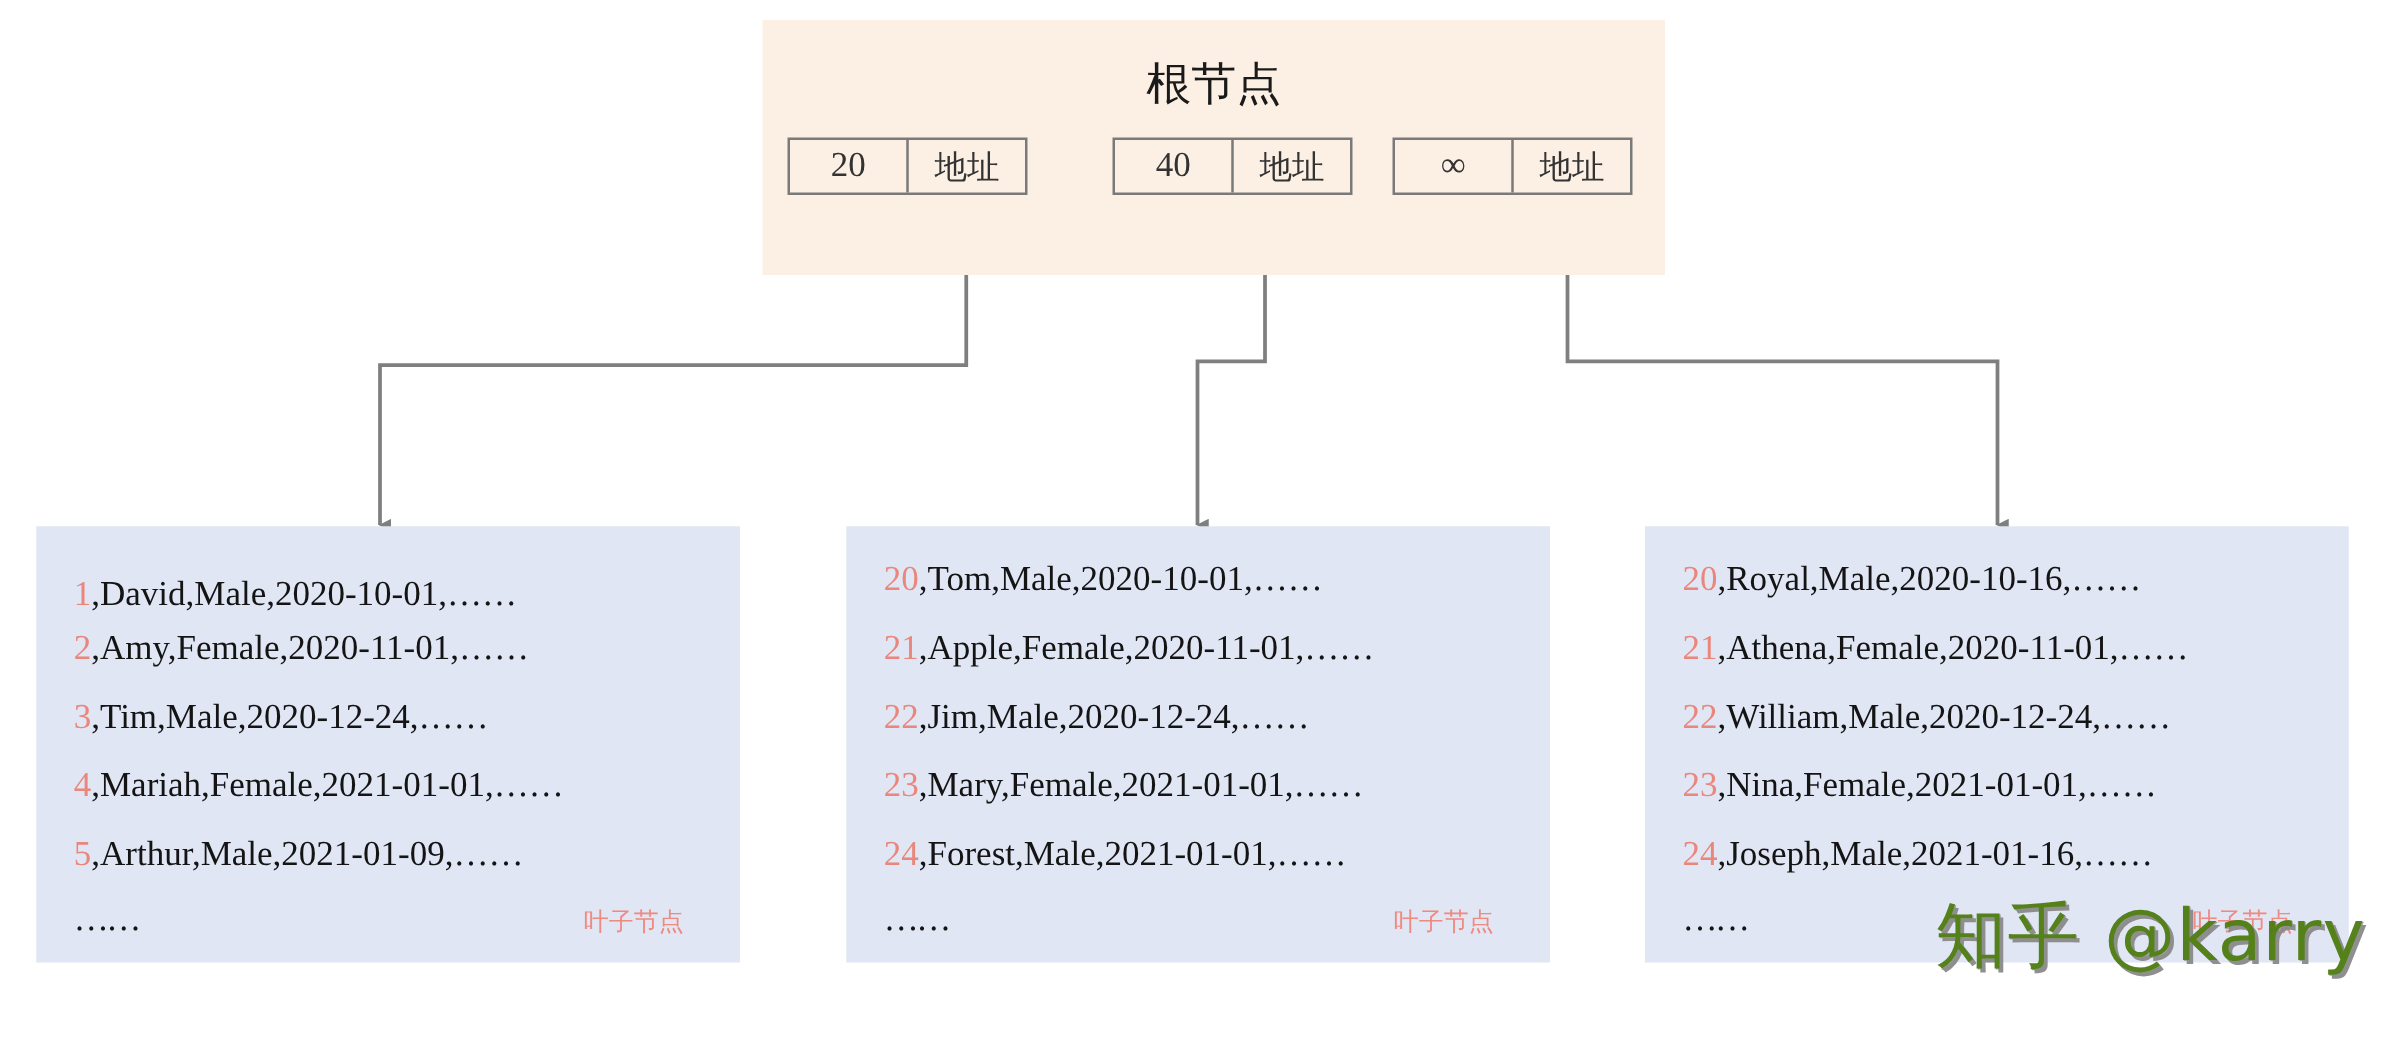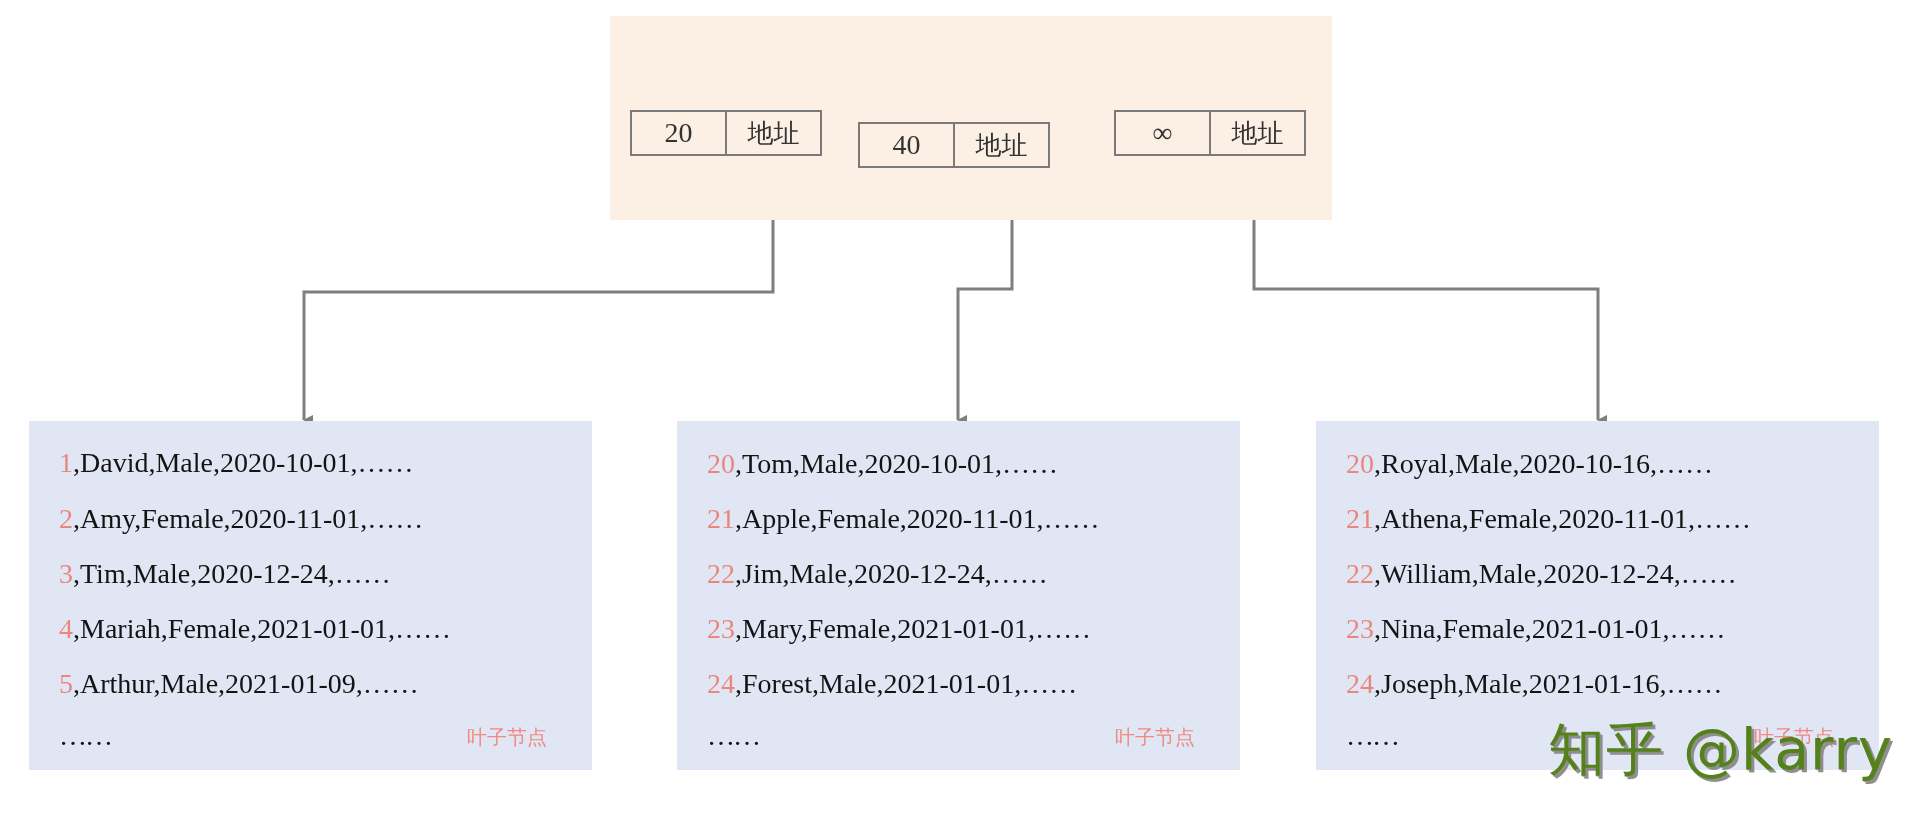--- a/index.html
+++ b/index.html
@@ -61,37 +61,38 @@
     <marker id="arrowhead" markerWidth="10" markerHeight="10" refX="5" refY="9" orient="auto" markerUnits="userSpaceOnUse">
       <path d="M0,0 L10,0 L5,10 Z" fill="#7f7f7f"></path>
     </marker>
   </defs>
   <polyline points="773,158 773,292 304,292 304,420" fill="none" stroke="#7f7f7f" stroke-width="3" marker-end="url(#arrowhead)"></polyline>
   <polyline points="1012,158 1012,289 958,289 958,420" fill="none" stroke="#7f7f7f" stroke-width="3" marker-end="url(#arrowhead)"></polyline>
   <polyline points="1254,158 1254,289 1598,289 1598,420" fill="none" stroke="#7f7f7f" stroke-width="3" marker-end="url(#arrowhead)"></polyline>
 </svg>
 
 <div class="root-node">
+  <div class="root-title">根节点</div>
 
   <div class="key-entry" style="left:20px;">
     <div class="key-cell">20</div>
     <div class="addr-cell">地址</div>
   </div>
-  <div class="key-entry" style="left:248px;margin-top:12px;">
+  <div class="key-entry" style="left:280px;">
     <div class="key-cell">40</div>
     <div class="addr-cell">地址</div>
   </div>
   <div class="key-entry" style="left:504px;">
     <div class="key-cell">∞</div>
     <div class="addr-cell">地址</div>
   </div>
 </div>
 
 <div class="leaf-node" style="left:29px; width:563px;">
-  <div class="leaf-row" style="top:24px;"><span class="rid">1</span><span>,David,Male,2020-10-01,……</span></div>
+  <div class="leaf-row" style="top:37px;"><span class="rid">1</span><span>,David,Male,2020-10-01,……</span></div>
   <div class="leaf-row" style="top:80px;"><span class="rid">2</span><span>,Amy,Female,2020-11-01,……</span></div>
   <div class="leaf-row" style="top:135px;"><span class="rid">3</span><span>,Tim,Male,2020-12-24,……</span></div>
   <div class="leaf-row" style="top:190px;"><span class="rid">4</span><span>,Mariah,Female,2021-01-01,……</span></div>
   <div class="leaf-row" style="top:245px;"><span class="rid">5</span><span>,Arthur,Male,2021-01-09,……</span></div>
   <div class="leaf-more">……</div>
   <div class="leaf-label">叶子节点</div>
 </div>
 
 <div class="leaf-node" style="left:677px; width:563px;">
   <div class="leaf-row" style="top:25px;"><span class="rid">20</span><span>,Tom,Male,2020-10-01,……</span></div>

